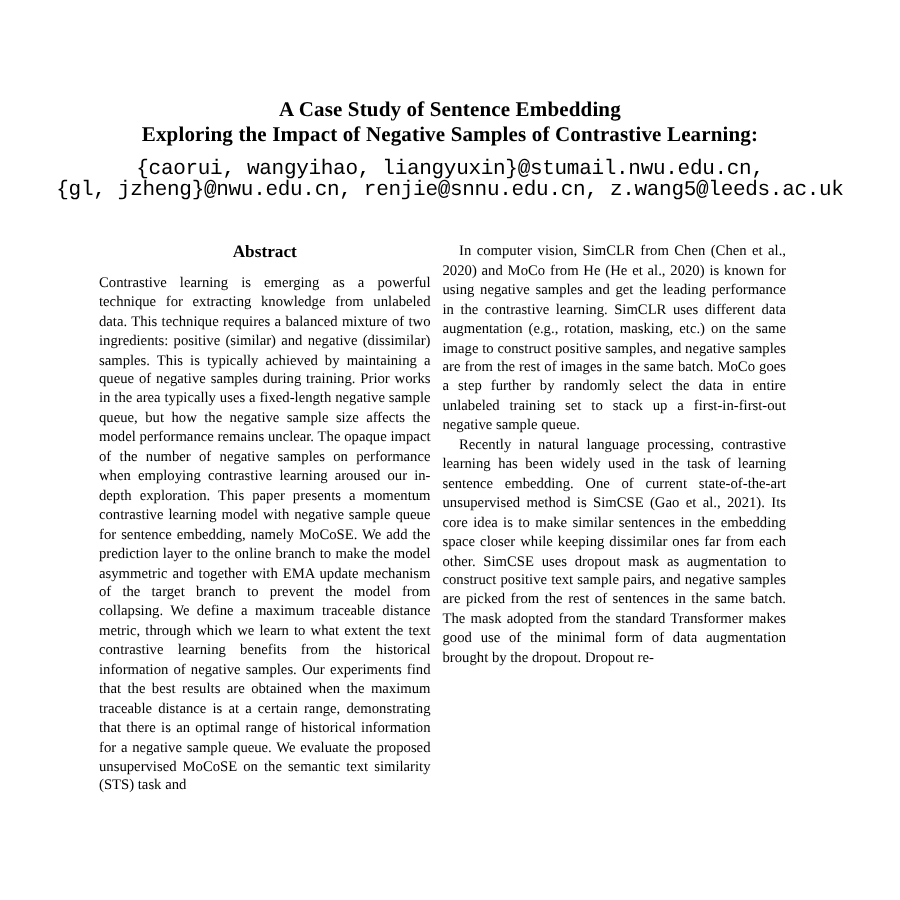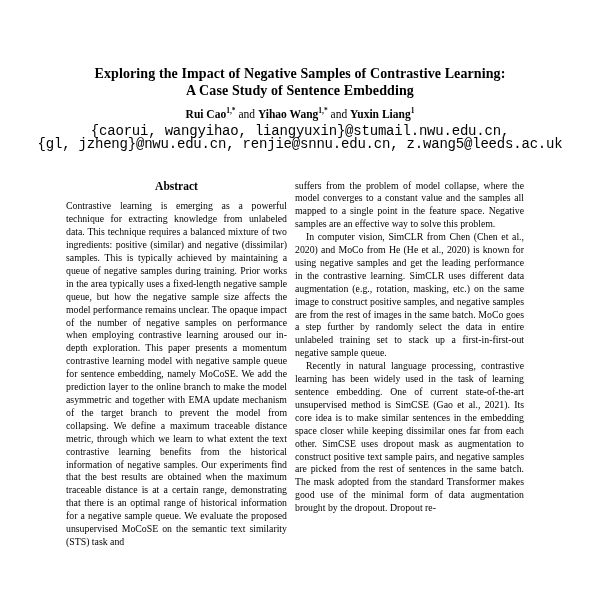--- a/index.html
+++ b/index.html
@@ -65,50 +65,42 @@
   .para.indent { text-indent: 11px; }
 </style>
 </head>
 <body style="background: rgb(255, 255, 255); color: rgb(0, 0, 0);">
 
 <div class="page">
 
   <header class="paper-header">
 
     <h1 class="title">
+      <span class="title-line">A Case Study of Sentence Embedding</span>
       <span class="title-line">Exploring the Impact of Negative Samples of Contrastive Learning:</span>
-      <span class="title-line">A Case Study of Sentence Embedding</span>
     </h1>
 
     <div class="authors">
-      <div class="author-line">
-        <span class="author"><span class="author-name">Rui Cao</span><sup class="mark">1,*</sup></span>
-        <span class="conj">and</span>
-        <span class="author"><span class="author-name">Yihao Wang</span><sup class="mark">1,*</sup></span>
-        <span class="conj">and</span>
-        <span class="author"><span class="author-name">Yuxin Liang</span><sup class="mark">1</sup></span>
-      </div>
     </div>
 
 
     <div class="emails">
       <div class="email-line">{caorui, wangyihao, liangyuxin}@stumail.nwu.edu.cn,</div>
       <div class="email-line">{gl, jzheng}@nwu.edu.cn, renjie@snnu.edu.cn, z.wang5@leeds.ac.uk</div>
     </div>
 
   </header>
 
   <main class="columns">
 
     <section class="col abstract-col">
       <h2 class="abstract-heading">Abstract</h2>
       <p class="abstract-text">Contrastive learning is emerging as a powerful technique for extracting knowledge from unlabeled data. This technique requires a balanced mixture of two ingredients: positive (similar) and negative (dissimilar) samples. This is typically achieved by maintaining a queue of negative samples during training. Prior works in the area typically uses a fixed-length negative sample queue, but how the negative sample size affects the model performance remains unclear. The opaque impact of the number of negative samples on performance when employing contrastive learning aroused our in-depth exploration. This paper presents a momentum contrastive learning model with negative sample queue for sentence embedding, namely MoCoSE. We add the prediction layer to the online branch to make the model asymmetric and together with EMA update mechanism of the target branch to prevent the model from collapsing. We define a maximum traceable distance metric, through which we learn to what extent the text contrastive learning benefits from the historical information of negative samples. Our experiments find that the best results are obtained when the maximum traceable distance is at a certain range, demonstrating that there is an optimal range of historical information for a negative sample queue. We evaluate the proposed unsupervised MoCoSE on the semantic text similarity (STS) task and</p>
     </section>
 
     <section class="col body-col">
-      <p class="para">suffers from the problem of model collapse, where the model converges to a constant value and the samples all mapped to a single point in the feature space. Negative samples are an effective way to solve this problem.</p>
       <p class="para indent">In computer vision, SimCLR from Chen (Chen et al., 2020) and MoCo from He (He et al., 2020) is known for using negative samples and get the leading performance in the contrastive learning. SimCLR uses different data augmentation (e.g., rotation, masking, etc.) on the same image to construct positive samples, and negative samples are from the rest of images in the same batch. MoCo goes a step further by randomly select the data in entire unlabeled training set to stack up a first-in-first-out negative sample queue.</p>
       <p class="para indent">Recently in natural language processing, contrastive learning has been widely used in the task of learning sentence embedding. One of current state-of-the-art unsupervised method is SimCSE (Gao et al., 2021). Its core idea is to make similar sentences in the embedding space closer while keeping dissimilar ones far from each other. SimCSE uses dropout mask as augmentation to construct positive text sample pairs, and negative samples are picked from the rest of sentences in the same batch. The mask adopted from the standard Transformer makes good use of the minimal form of data augmentation brought by the dropout. Dropout re-</p>
     </section>
 
   </main>
 
 </div>
 
 </body></html>

